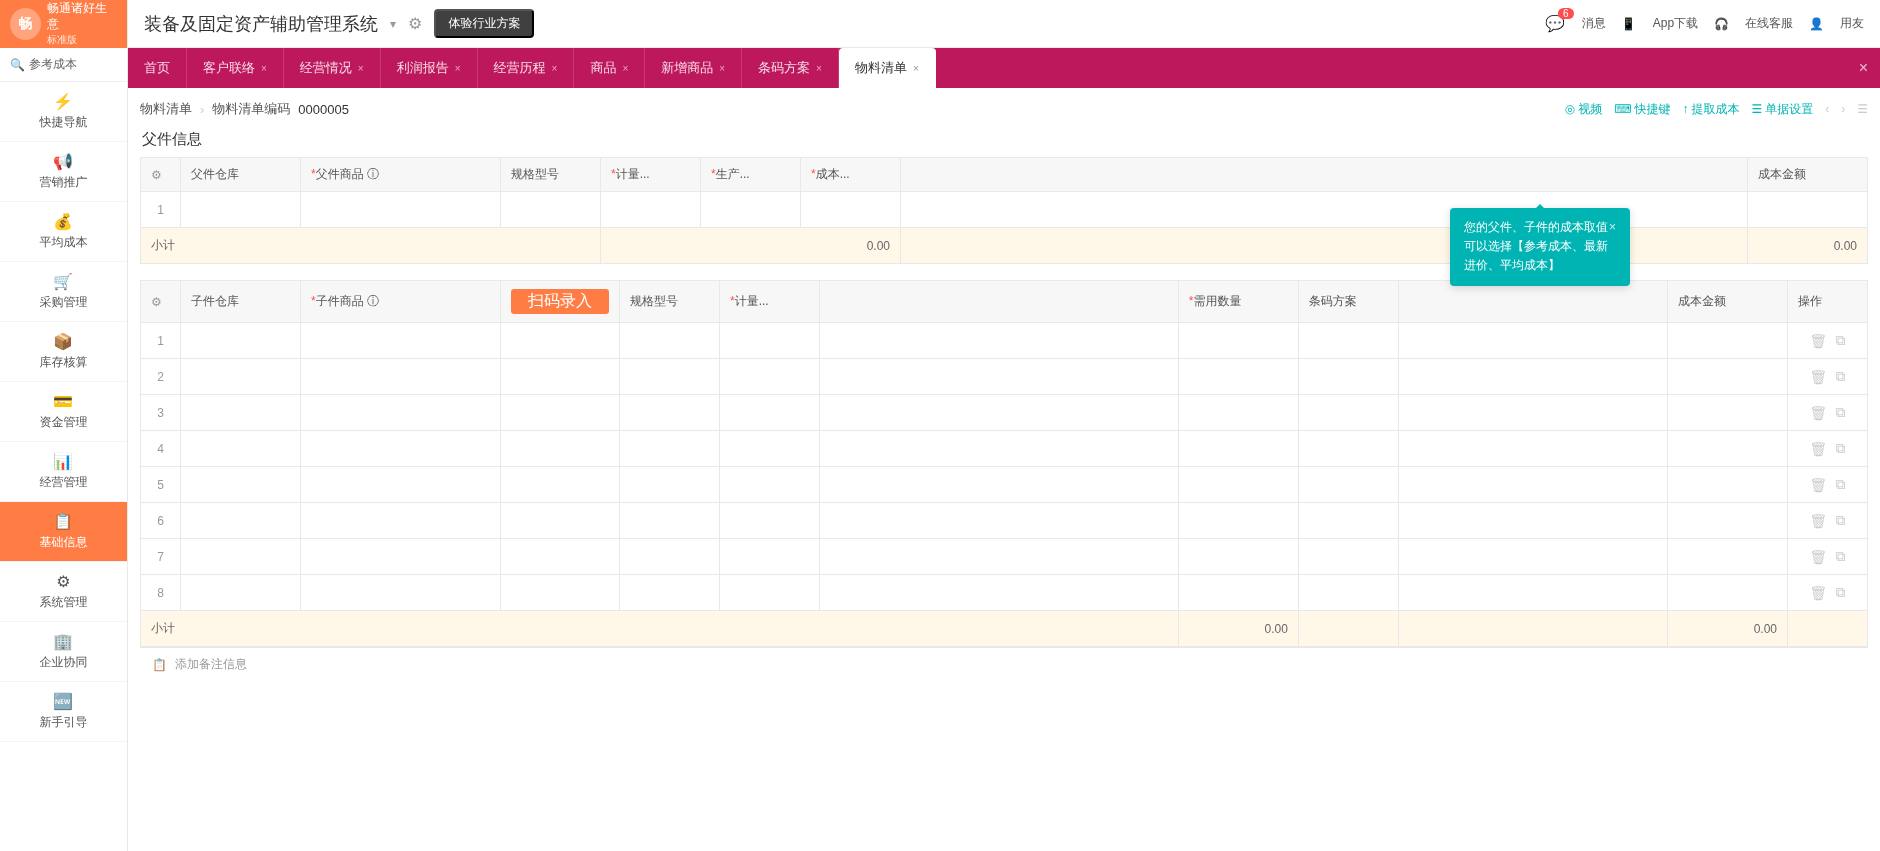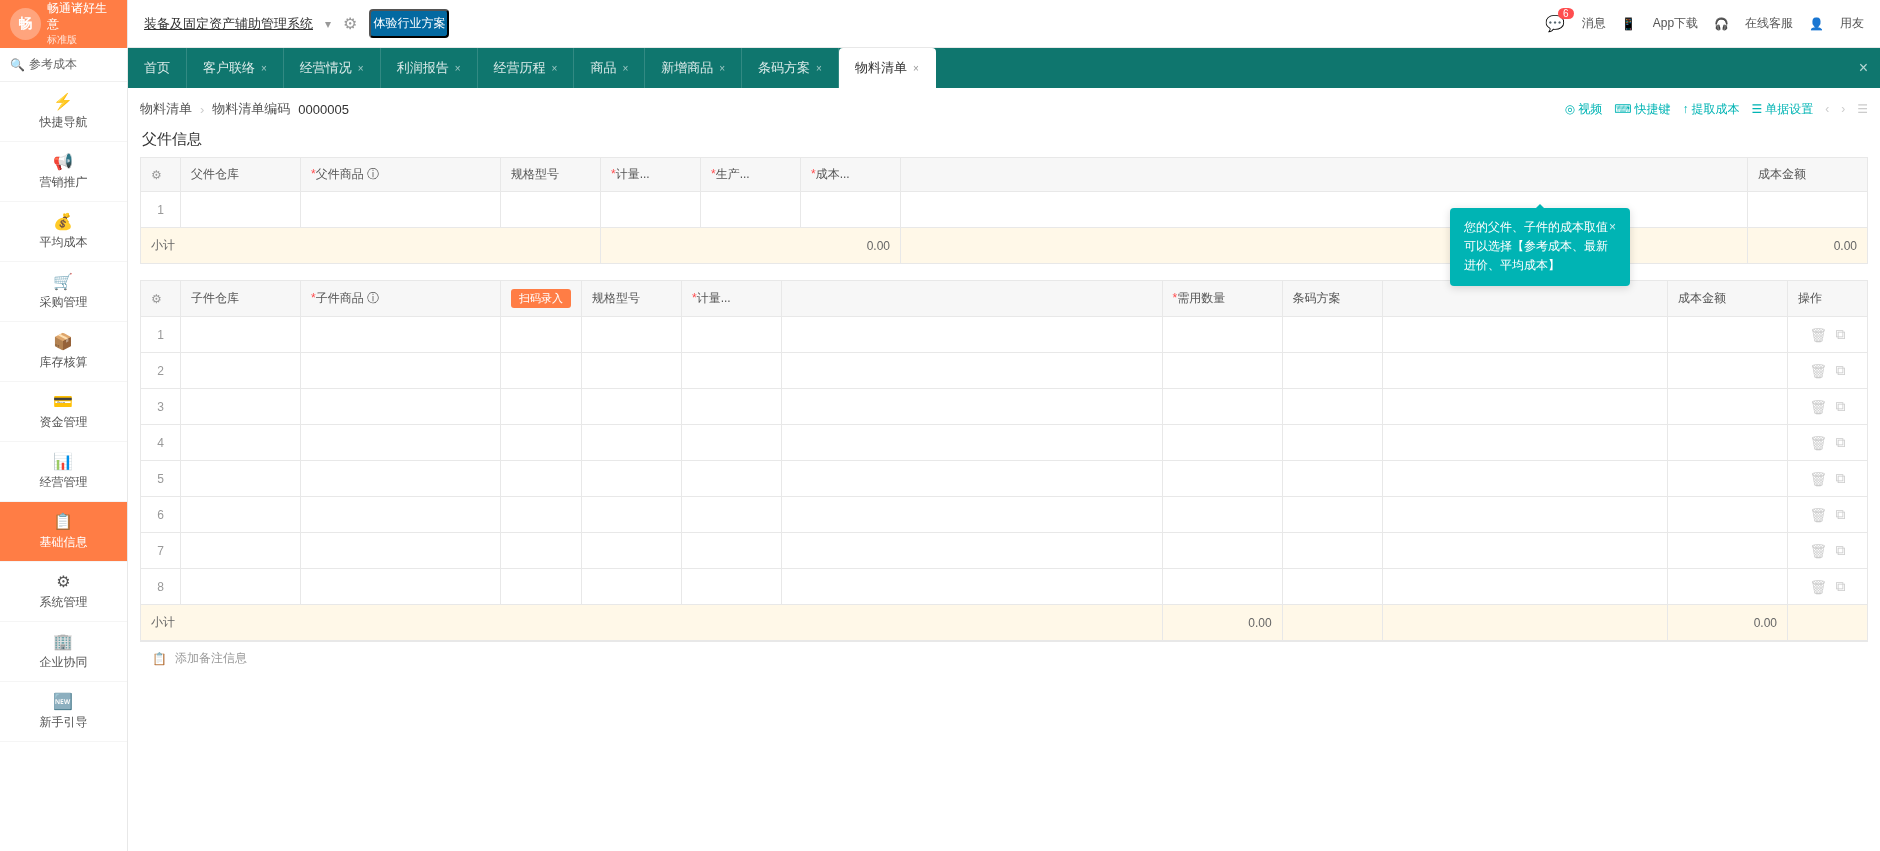--- a/index.html
+++ b/index.html
@@ -67,44 +67,44 @@
       background: #fff;
       border-bottom: 1px solid #e8e8e8;
       display: flex;
       align-items: center;
       justify-content: space-between;
       padding: 0 16px;
       height: 48px;
       flex-shrink: 0;
     }
     .topbar-left { display: flex; align-items: center; gap: 12px; }
-    .topbar-system { font-size: 13px; color: #333; text-decoration: underline; }
+    .topbar-system { font-size: 18px; color: #333; }
     .topbar-dropdown { color: #999; cursor: pointer; }
     .topbar-gear { color: #999; cursor: pointer; font-size: 16px; }
     .topbar-experience {
-      background: #0369a1;
+      background: #404040;
       color: #fff;
       border-radius: 4px;
-      padding: 4px 2px;
+      padding: 4px 12px;
       font-size: 12px;
       cursor: pointer;
     }
     .topbar-right { display: flex; align-items: center; gap: 16px; color: #555; font-size: 12px; }
     .topbar-badge-wrap { position: relative; cursor: pointer; }
     .topbar-badge {
       position: absolute; top: -6px; right: -8px;
       background: #ff4d4f; color: #fff;
       border-radius: 10px; font-size: 10px;
       padding: 0 4px; min-width: 16px; text-align: center;
     }
     .topbar-icon { font-size: 16px; }
 
     
     .tabbar {
-      background: #0f766e;
+      background: #be185d;
       display: flex;
       align-items: center;
       padding: 0;
       flex-shrink: 0;
       overflow: hidden;
     }
     .tab-item {
       padding: 0 16px;
       height: 40px;
       display: flex;
@@ -180,22 +180,22 @@
       font-weight: 500;
     }
     .data-table .row-num { color: #999; text-align: center; width: 36px; }
     .gear-icon-cell { color: #999; cursor: pointer; }
 
     .scan-btn {
       background: #ff7d45;
       color: #fff;
       border: none;
       border-radius: 3px;
-      padding: 2px 8px;
-      font-size: 11px;
+      padding: 2px 17px;
+      font-size: 16px;
       cursor: pointer;
     }
 
     .actions-col { display: flex; align-items: center; justify-content: center; gap: 8px; }
     .action-icon { color: #ccc; cursor: pointer; font-size: 14px; }
 
     
     .tooltip-box {
       position: absolute;
       top: 120px;

